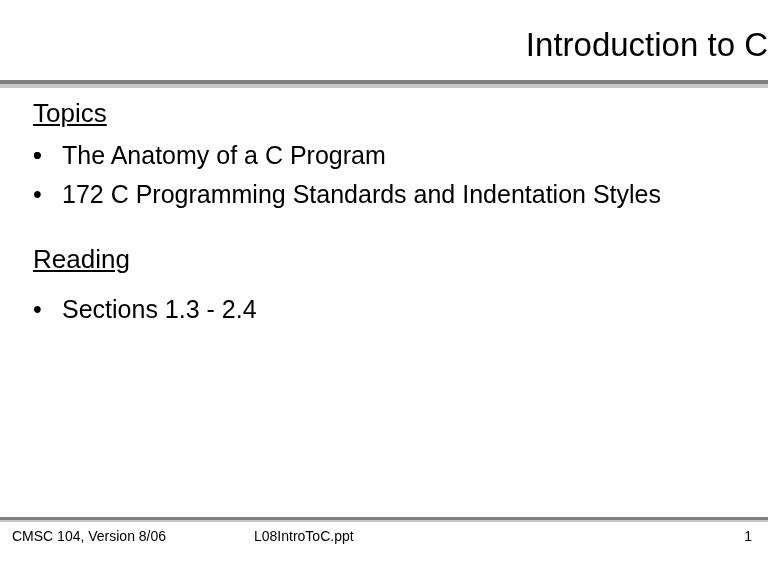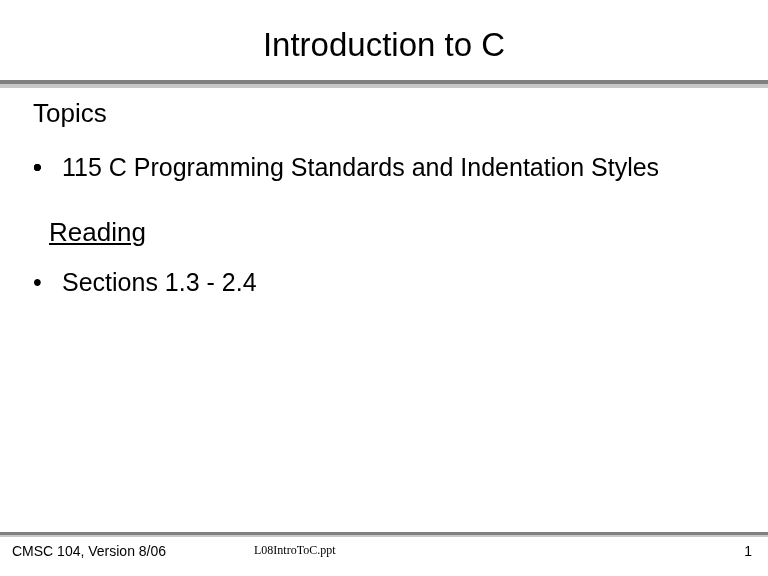--- a/index.html
+++ b/index.html
@@ -18,21 +18,21 @@
     position: relative;
     width: 768px;
     height: 576px;
     box-sizing: border-box;
   }
   .slide-title {
     position: absolute;
     top: 26px;
     left: 0;
     width: 768px;
-    text-align: center;
+    text-align: right;
     font-size: 33px;
     font-weight: normal;
     letter-spacing: 0px;
     color: #000000;
   }
   .title-rule {
     position: absolute;
     top: 80px;
     left: 0;
     width: 768px;
@@ -56,21 +56,22 @@
   }
   .content {
     position: absolute;
     top: 96px;
     left: 33px;
     width: 700px;
   }
   .section-heading {
     font-size: 26px;
     line-height: 34px;
-    margin: 0 0 18px 0;
+    text-decoration: underline;
+    margin: 0 0 6px 0;
     color: #000000;
   }
   .bullet-list {
     list-style: none;
     margin: 0;
     padding: 0;
   }
   .bullet-item {
     position: relative;
     font-size: 25px;
@@ -85,28 +86,28 @@
     font-size: 25px;
     line-height: 39px;
   }
   .gap-block {
     height: 28px;
   }
   .reading-heading {
     font-size: 26px;
     line-height: 34px;
     text-decoration: underline;
-    margin: 0 0 14px 16px;
+    margin: 0 0 14px 0;
   }
   .footer {
     position: absolute;
     bottom: 0;
     left: 0;
     width: 768px;
-    height: 44px;
+    height: 59px;
   }
   .footer-rule {
     position: absolute;
     top: 0;
     left: 0;
     width: 768px;
     height: 5px;
   }
   .footer-rule .fbar-dark {
     position: absolute;
@@ -128,23 +129,22 @@
     position: absolute;
     top: 11px;
     left: 12px;
     font-size: 14px;
     color: #000000;
   }
   .footer-center {
     position: absolute;
     top: 11px;
     left: 254px;
-    font-size: 12px;
-    color: #000000;
-    font-family: Liberation Serif, serif;
+    font-size: 14px;
+    color: #000000;
   }
   .footer-right {
     position: absolute;
     top: 11px;
     right: 16px;
     font-size: 14px;
     color: #000000;
   }
 </style>
 </head>
@@ -165,24 +165,25 @@
 
     <ul class="bullet-list">
       <li class="bullet-item">
         <span class="dot">•</span>
       </li>
       <li class="bullet-item">
         <span class="dot">•</span>
       </li>
       <li class="bullet-item">
         <span class="dot">•</span>
-      </li>
-      <li class="bullet-item">
-        <span class="dot">•</span>
-        <span>115 C Programming Standards and Indentation Styles</span>
+        <span>The Anatomy of a C Program</span>
+      </li>
+      <li class="bullet-item">
+        <span class="dot">•</span>
+        <span>172 C Programming Standards and Indentation Styles</span>
       </li>
     </ul>
 
     <div class="gap-block"></div>
 
     <div class="reading-heading">Reading</div>
 
     <ul class="bullet-list">
       <li class="bullet-item">
         <span class="dot">•</span>

